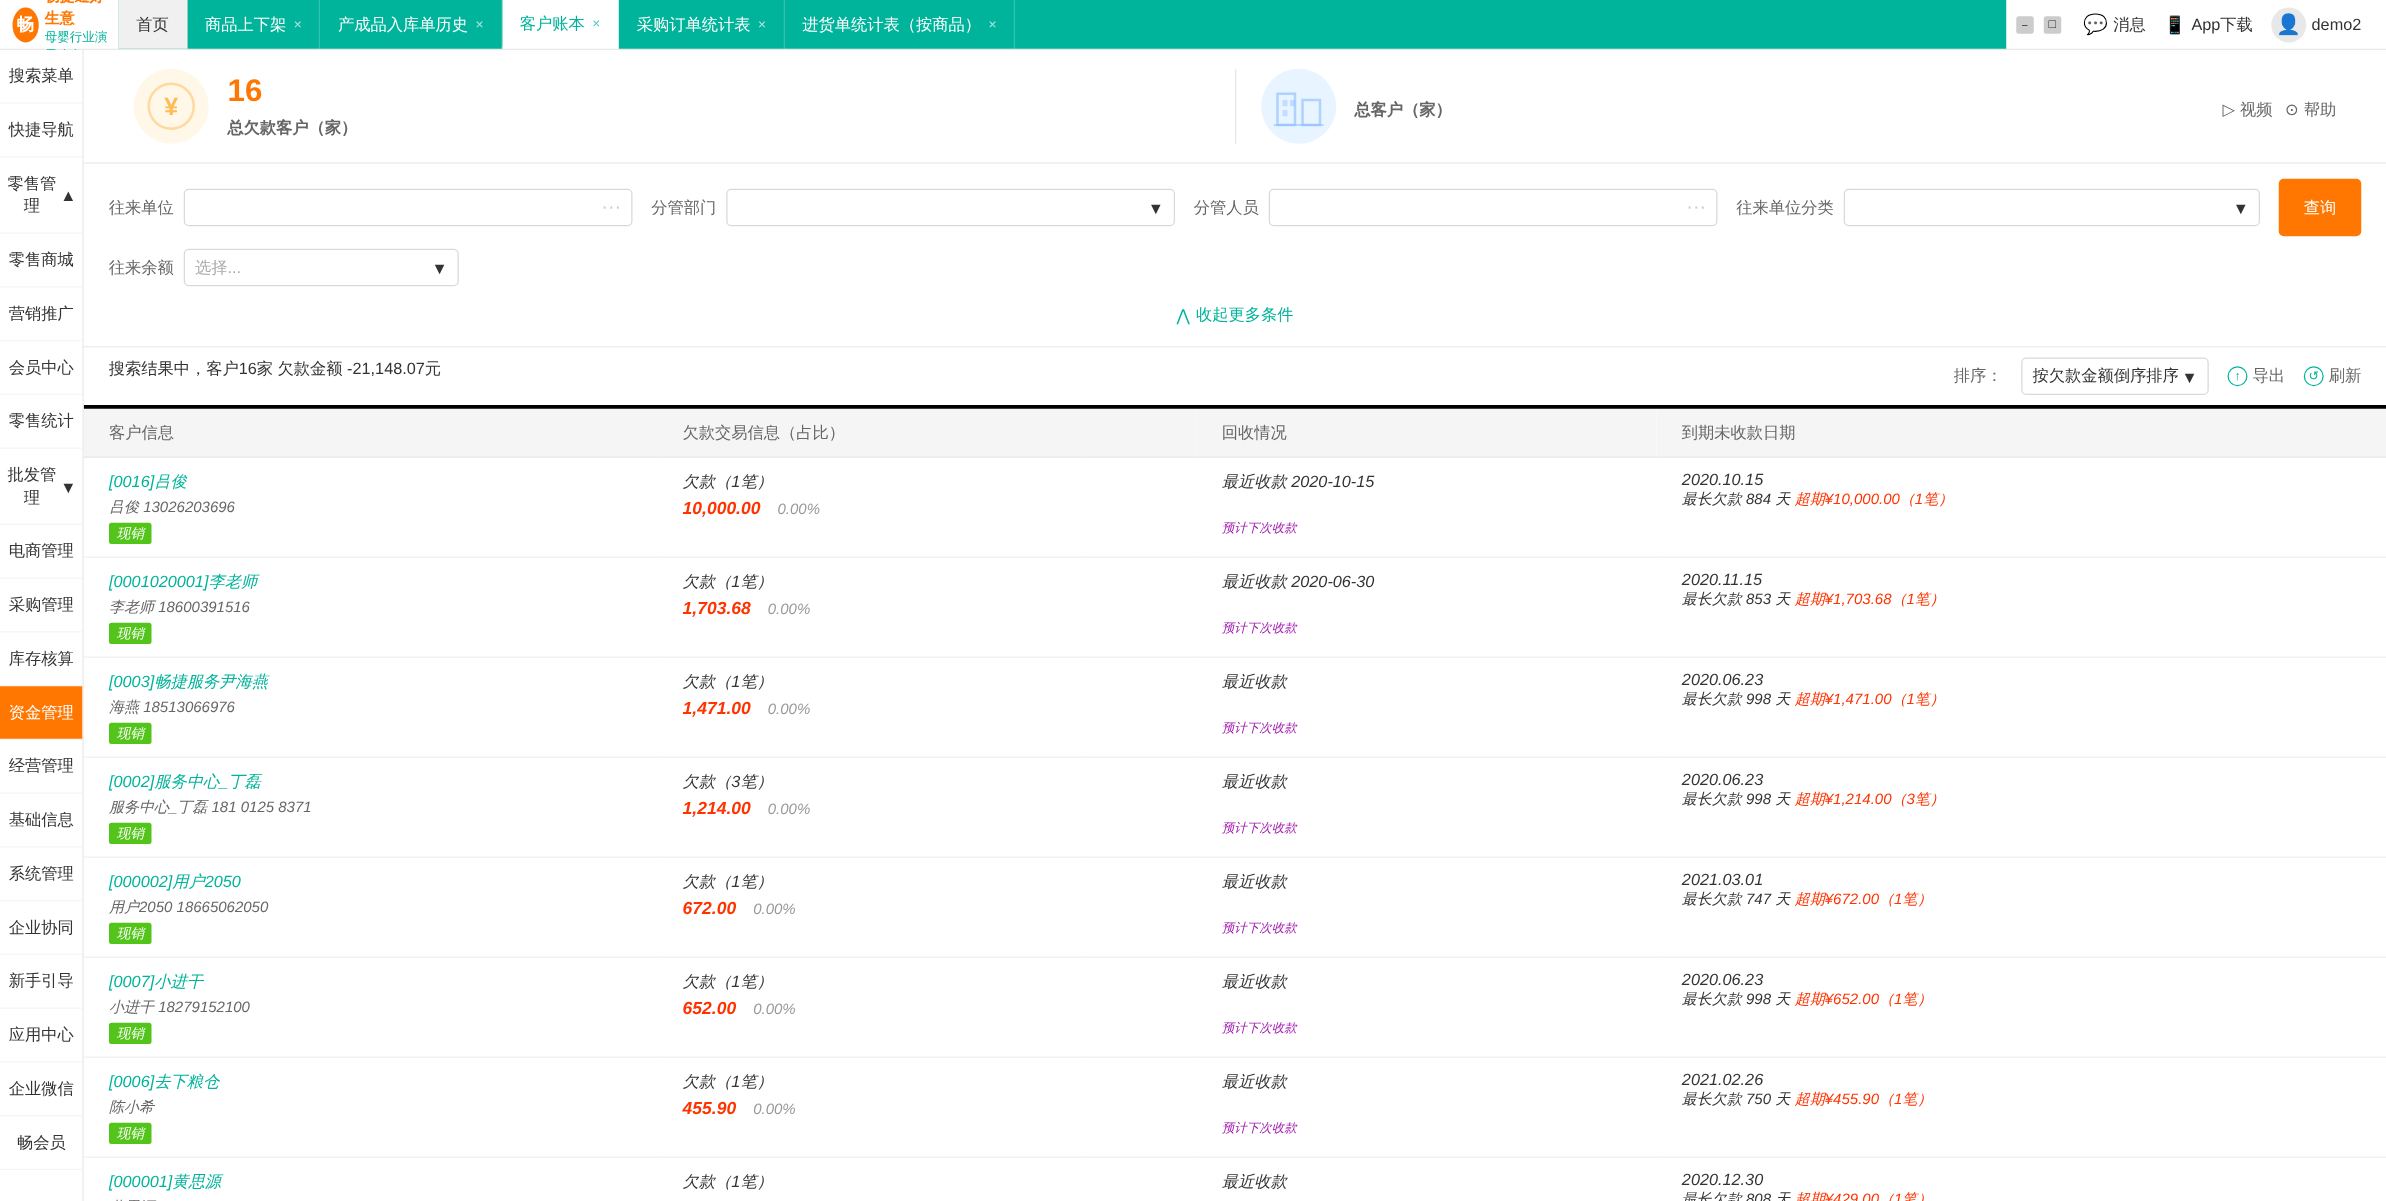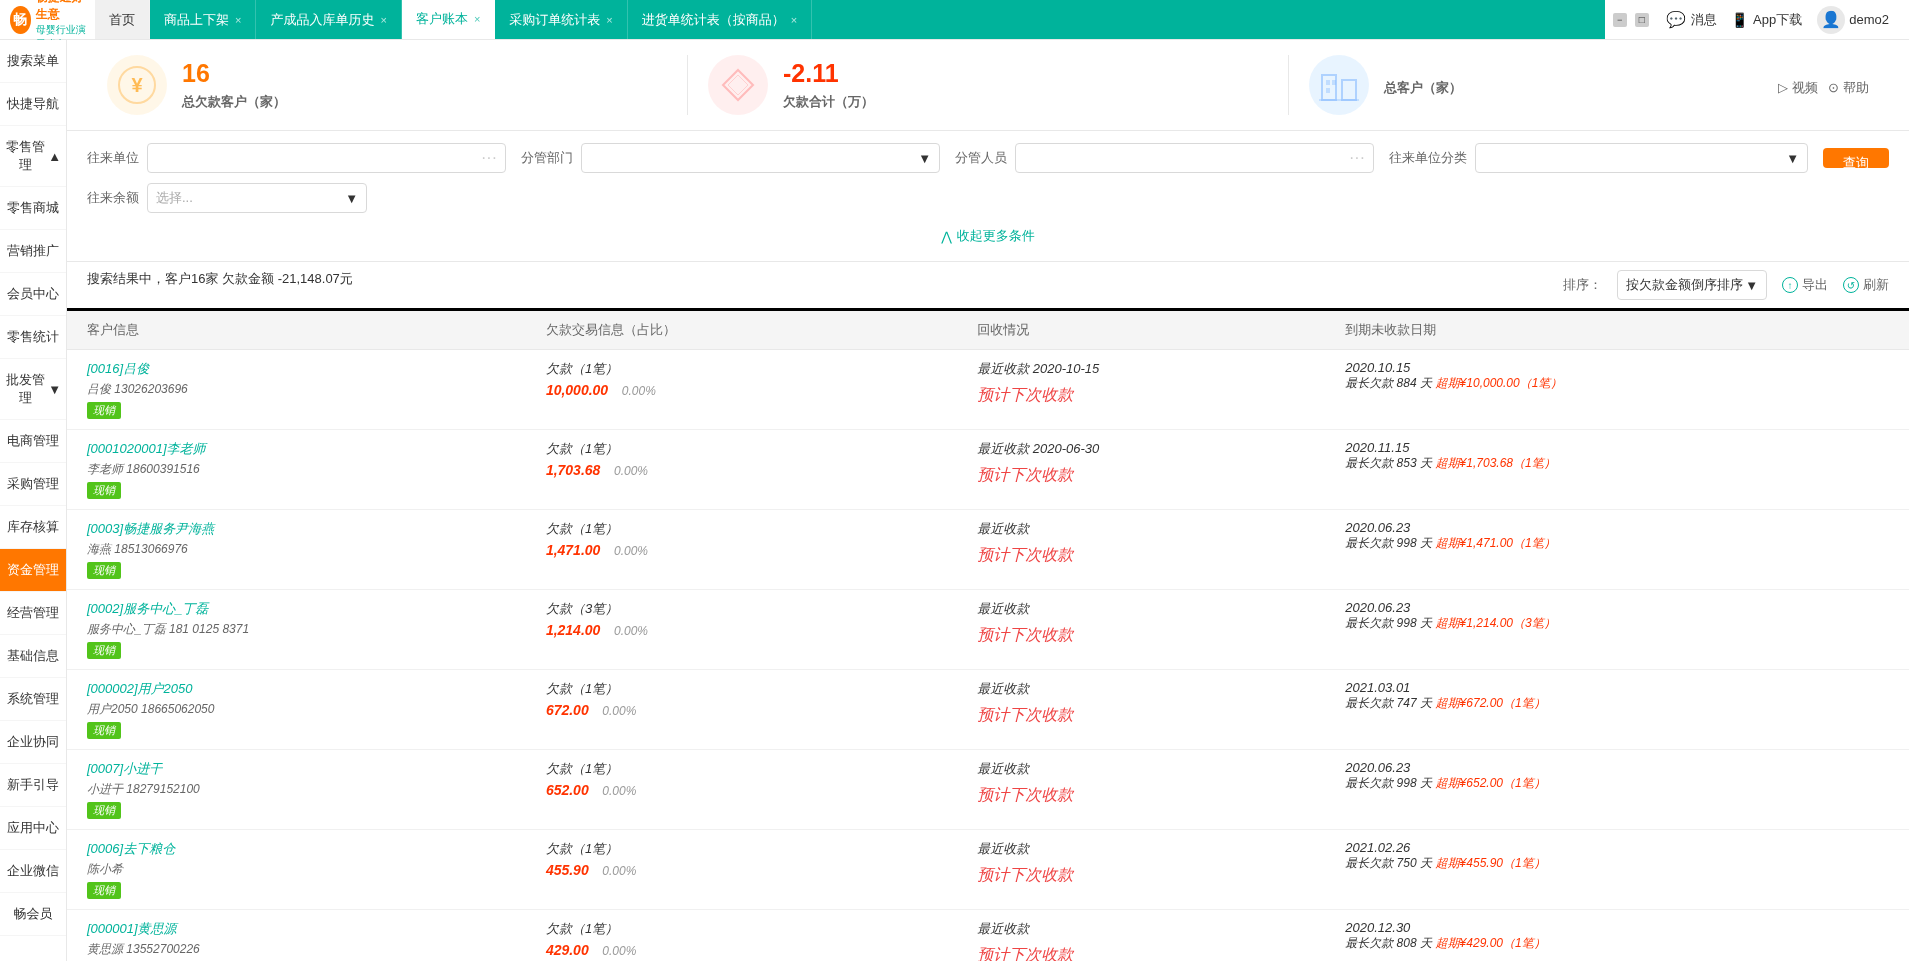--- a/index.html
+++ b/index.html
@@ -44,21 +44,21 @@
     .stat-top-btn { display: flex; align-items: center; gap: 4px; font-size: 13px; color: #666; cursor: pointer; }
 
     
     .filter-area { background: #fff; padding: 12px 20px; border-bottom: 1px solid #e8e8e8; flex-shrink: 0; }
     .filter-row { display: flex; align-items: center; gap: 15px; margin-bottom: 10px; }
     .filter-item { display: flex; align-items: center; gap: 8px; flex: 1; }
     .filter-label { font-size: 13px; color: #666; white-space: nowrap; flex-shrink: 0; }
     .filter-input { flex: 1; border: 1px solid #d9d9d9; border-radius: 4px; padding: 5px 8px; font-size: 13px; color: #333; height: 30px; }
     .filter-select { flex: 1; border: 1px solid #d9d9d9; border-radius: 4px; padding: 5px 8px; font-size: 13px; color: #333; height: 30px; display: flex; align-items: center; justify-content: space-between; cursor: pointer; }
     .filter-dots { color: #ccc; font-size: 16px; }
-    .search-btn { background: #ff7700; color: #fff; border: none; border-radius: 4px; padding: 6px 20px; font-size: 13px; cursor: pointer; height: 20px; }
+    .search-btn { background: #ff7700; color: #fff; border: none; border-radius: 4px; padding: 6px 20px; font-size: 13px; cursor: pointer; height: 46px; }
     .collapse-row { display: flex; justify-content: center; }
     .collapse-btn { display: flex; align-items: center; gap: 5px; color: #00b39b; font-size: 13px; cursor: pointer; padding: 4px 10px; }
 
     
     .results-bar { background: #fff; padding: 8px 20px; display: flex; align-items: flex-start; justify-content: space-between; border-bottom: 3px solid #000000; flex-shrink: 0; }
     .results-info { font-size: 13px; color: #666; }
     .results-info span { color: #333; }
     .results-actions { display: flex; align-items: center; gap: 15px; font-size: 13px; color: #666; }
     .results-actions .sort-label { color: #666; }
     .results-action-btn { display: flex; align-items: center; gap: 4px; cursor: pointer; color: #666; }
@@ -74,21 +74,21 @@
     .data-table td { padding: 10px 20px; vertical-align: top; font-style: italic; }
     .customer-name { color: #00b39b; font-size: 13px; cursor: pointer; }
     .customer-sub { font-size: 12px; color: #666; margin-top: 3px; }
     .status-badge { display: inline-block; background: #52c41a; color: #fff; font-size: 11px; padding: 1px 6px; border-radius: 2px; margin-top: 4px; }
     .debt-amount { color: #ff3300; font-size: 14px; font-weight: bold; }
     .debt-pct { color: #999; font-size: 12px; margin-left: 10px; }
     .debt-count { color: #333; font-size: 13px; margin-bottom: 4px; }
     .overdue-link { color: #ff3300; font-size: 12px; cursor: pointer; }
     .overdue-days { color: #333; font-size: 12px; }
     .date-text { color: #333; font-size: 13px; }
-    .date-sub { color: #ef4444; font-size: 16px; margin-top: 7px; }
+    .date-sub { color: #a21caf; font-size: 10px; margin-top: 21px; }
 
     
     ::-webkit-scrollbar { width: 6px; height: 6px; }
     ::-webkit-scrollbar-track { background: #f1f1f1; }
     ::-webkit-scrollbar-thumb { background: #ccc; border-radius: 3px; }
 
     .window-controls { display: flex; align-items: center; gap: 8px; padding: 0 8px; }
     .win-btn { width: 14px; height: 14px; border-radius: 2px; background: #ccc; cursor: pointer; display: flex; align-items: center; justify-content: center; font-size: 10px; }
   </style>
 </head>
@@ -194,32 +194,20 @@
               <circle cx="20" cy="20" r="18" fill="none" stroke="#ffbb55" stroke-width="2" opacity="0.5"></circle>
               <text x="20" y="27" text-anchor="middle" font-size="20" fill="#ffbb55" font-weight="bold">¥</text>
             </svg>
           </div>
           <div class="stat-value-block">
             <div class="stat-value orange-text">16</div>
             <div class="stat-label">总欠款客户（家）</div>
           </div>
         </div>
         <div class="stat-card">
-          <div class="stat-icon pink">
-            <svg width="40" height="40" viewBox="0 0 40 40">
-              <polygon points="20,5 35,20 20,35 5,20" fill="none" stroke="#ff8888" stroke-width="2" opacity="0.5"></polygon>
-              <polygon points="20,10 30,20 20,30 10,20" fill="none" stroke="#ff8888" stroke-width="1" opacity="0.3"></polygon>
-            </svg>
-          </div>
-          <div class="stat-value-block">
-            <div class="stat-value red-text">-2.11</div>
-            <div class="stat-label">欠款合计（万）</div>
-          </div>
-        </div>
-        <div class="stat-card">
           <div class="stat-icon blue">
             <svg width="50" height="50" viewBox="0 0 50 50">
               <rect x="8" y="15" width="14" height="25" fill="none" stroke="#88bbff" stroke-width="2" opacity="0.6"></rect>
               <rect x="28" y="20" width="14" height="20" fill="none" stroke="#88bbff" stroke-width="2" opacity="0.6"></rect>
               <line x1="5" y1="40" x2="45" y2="40" stroke="#88bbff" stroke-width="1.5" opacity="0.5"></line>
               <rect x="12" y="20" width="4" height="5" fill="#88bbff" opacity="0.4"></rect>
               <rect x="18" y="20" width="4" height="5" fill="#88bbff" opacity="0.4"></rect>
               <rect x="12" y="28" width="4" height="5" fill="#88bbff" opacity="0.4"></rect>
             </svg>
           </div>

